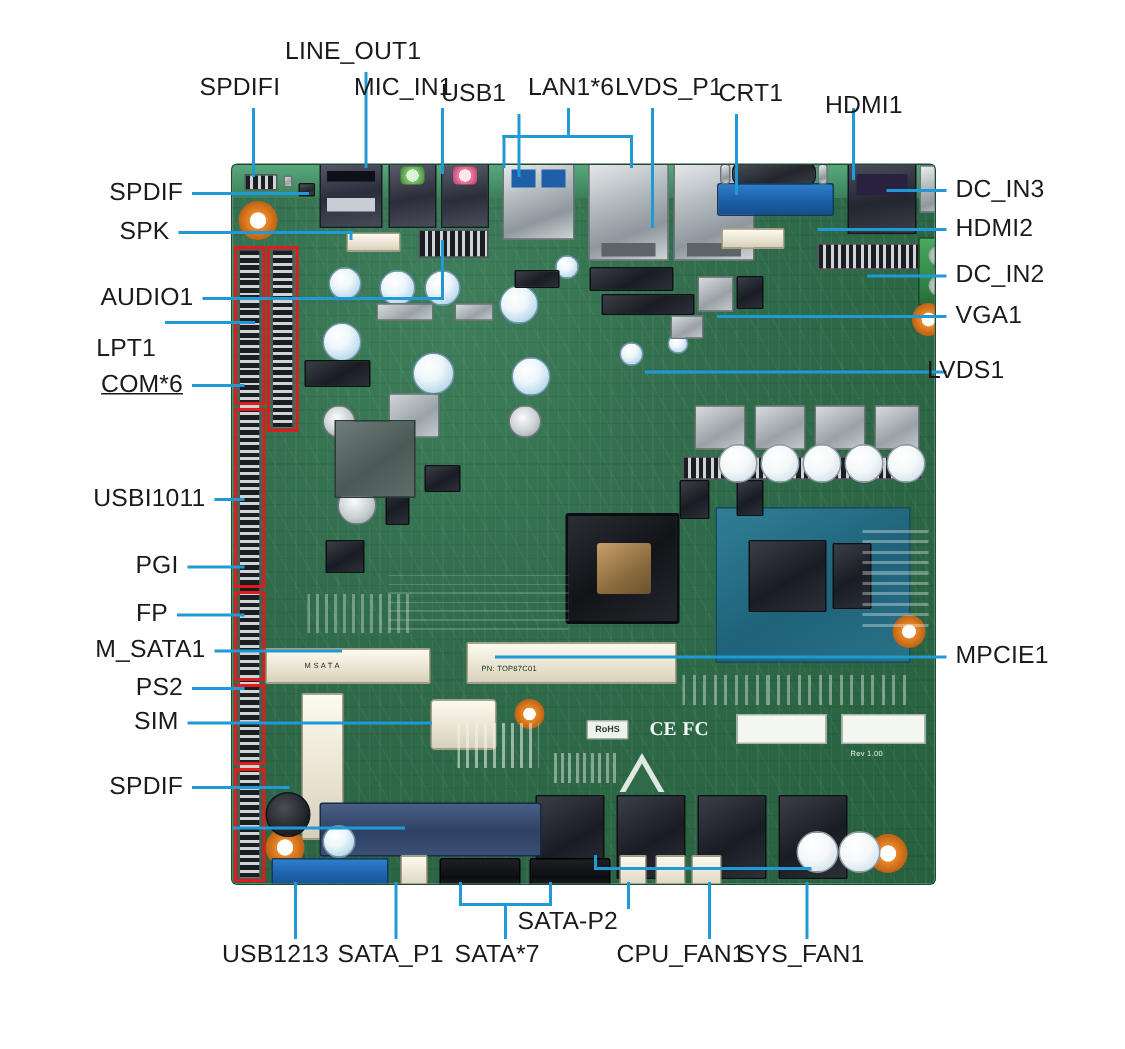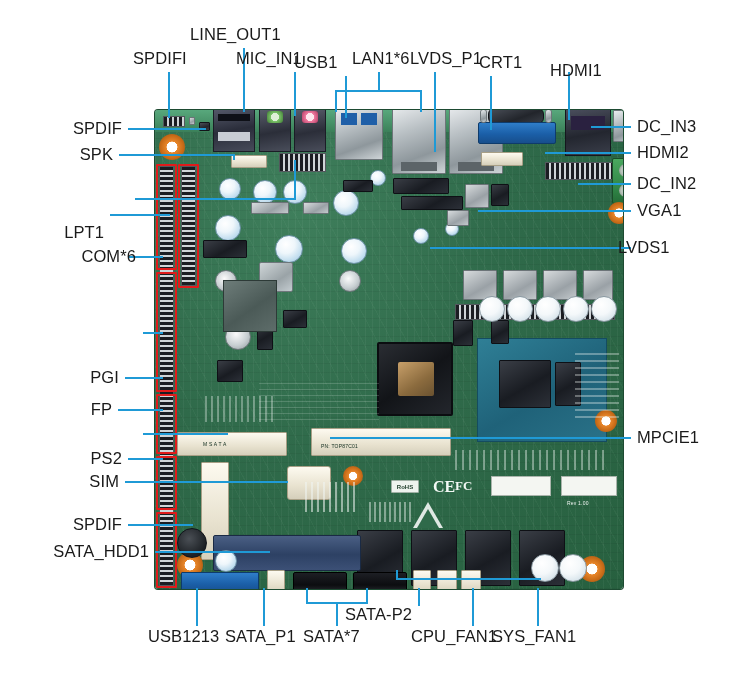--- a/index.html
+++ b/index.html
@@ -283,21 +283,21 @@
     <div class="pcb chip" style="left:336px;top:210px;width:18px;height:24px;"></div>
 
     <div class="pcb cap-w" style="left:330px;top:170px;width:22px;height:22px;opacity:0;"></div>
     <div class="pcb cap-w" style="left:324px;top:186px;width:26px;height:26px;"></div>
     <div class="pcb cap-w" style="left:352px;top:186px;width:26px;height:26px;"></div>
     <div class="pcb cap-w" style="left:380px;top:186px;width:26px;height:26px;"></div>
     <div class="pcb cap-w" style="left:408px;top:186px;width:26px;height:26px;"></div>
     <div class="pcb cap-w" style="left:436px;top:186px;width:26px;height:26px;"></div>
 
     <div class="pcb" style="left:236px;top:370px;width:28px;height:13px;background:#eef3ee;border:1px solid #9fb0a4;border-radius:1px;display:flex;align-items:center;justify-content:center;font-size:6px;color:#23402e;font-weight:bold;">RoHS</div>
-    <div class="pcb" style="left:278px;top:368px;width:18px;height:16px;color:#f2f8f4;font-size:16px;font-weight:bold;font-family:'Liberation Serif',serif;">CE</div>
+    <div class="pcb" style="left:278px;top:368px;width:18px;height:16px;color:#f2f8f4;font-size:13px;font-weight:bold;font-family:'Liberation Serif',serif;">CE</div>
     <div class="pcb" style="left:300px;top:368px;width:18px;height:16px;color:#f2f8f4;font-size:13px;font-weight:bold;font-family:'Liberation Serif',serif;">FC</div>
     <div class="pcb wlabel" style="left:336px;top:366px;width:60px;height:20px;"></div>
     <div class="pcb wlabel" style="left:406px;top:366px;width:56px;height:20px;"></div>
     <div class="pcb silk" style="left:412px;top:390px;">Rev 1.00</div>
 
     <div class="pcb" style="left:258px;top:392px;width:0;height:0;border-left:15px solid transparent;border-right:15px solid transparent;border-bottom:26px solid transparent;border-bottom-color:rgba(255,255,255,.85);"></div>
     <div class="pcb" style="left:262px;top:399px;width:0;height:0;border-left:11px solid transparent;border-right:11px solid transparent;border-bottom:19px solid #2f6a4a;"></div>
 
     <div class="pcb chip" style="left:256px;top:420px;width:46px;height:56px;"></div>
     <div class="pcb chip" style="left:310px;top:420px;width:46px;height:56px;"></div>
@@ -382,28 +382,30 @@
   <div class="lbl" style="left:190px; top:26px;">LINE_OUT1</div>
   <div class="lbl" style="left:236px; top:50px;">MIC_IN1</div>
   <div class="lbl" style="left:294px; top:54px;">USB1</div>
   <div class="lbl" style="left:352px; top:50px;">LAN1*6</div>
   <div class="lbl" style="left:410px; top:50px;">LVDS_P1</div>
   <div class="lbl" style="left:479px; top:54px;">CRT1</div>
   <div class="lbl" style="left:550px; top:62px;">HDMI1</div>
 
   <div class="lbl r" style="left:0; width:122px; top:120px;">SPDIF</div>
   <div class="lbl r" style="left:0; width:113px; top:146px;">SPK</div>
+  <div class="lbl r" style="left:0; width:129px; top:190px;">AUDIO1</div>
   <div class="lbl r" style="left:0; width:104px; top:224px;">LPT1</div>
-  <div class="lbl r" style="left:14px; width:122px; top:248px;">COM*6</div>
+  <div class="lbl r" style="left:0; width:122px; top:248px;text-decoration:underline;">COM*6</div>
+  <div class="lbl r" style="left:0; width:137px; top:324px;">USBI1011</div>
   <div class="lbl r" style="left:0; width:119px; top:369px;">PGI</div>
   <div class="lbl r" style="left:0; width:112px; top:401px;">FP</div>
+  <div class="lbl r" style="left:0; width:137px; top:425px;">M_SATA1</div>
   <div class="lbl r" style="left:0; width:122px; top:450px;">PS2</div>
   <div class="lbl r" style="left:0; width:119px; top:473px;">SIM</div>
   <div class="lbl r" style="left:0; width:122px; top:516px;">SPDIF</div>
-  <div class="lbl r" style="left:0; width:149px; top:543px;">SATA_HDD1</div>
 
   <div class="lbl" style="left:637px; top:118px;">DC_IN3</div>
   <div class="lbl" style="left:637px; top:144px;">HDMI2</div>
   <div class="lbl" style="left:637px; top:175px;">DC_IN2</div>
   <div class="lbl" style="left:637px; top:202px;">VGA1</div>
   <div class="lbl" style="left:618px; top:239px;">LVDS1</div>
   <div class="lbl" style="left:637px; top:429px;">MPCIE1</div>
 
   <div class="lbl" style="left:148px; top:628px;">USB1213</div>
   <div class="lbl" style="left:225px; top:628px;">SATA_P1</div>

